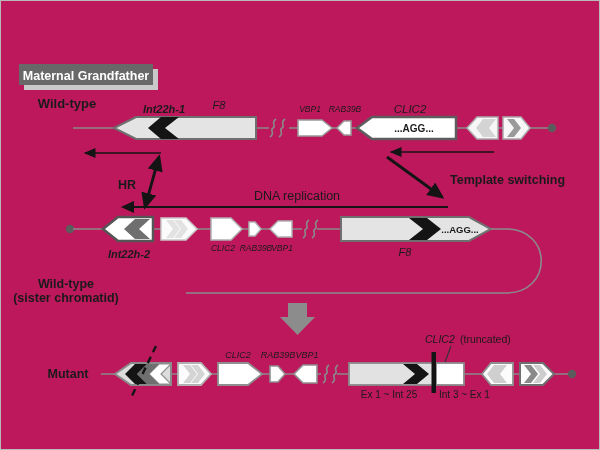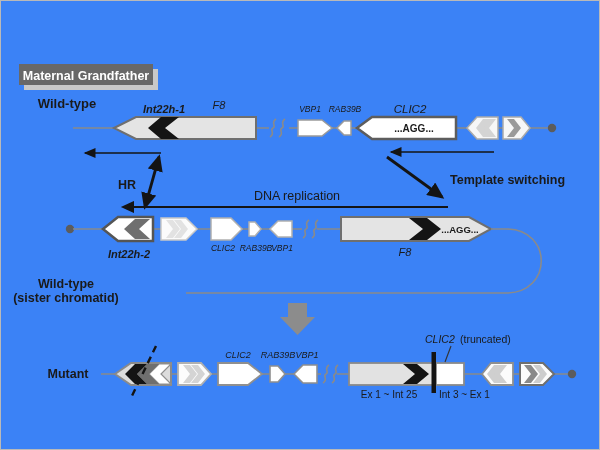--- a/index.html
+++ b/index.html
@@ -1,17 +1,17 @@
 <!DOCTYPE html>
 <html><head>
 <meta charset="utf-8">
 <style>
   html,body { margin:0; padding:0; background:#ffffff; }
   .stage {
-    width:600px; height:450px; position:relative; background:#3b82f6;
+    width:600px; height:450px; position:relative; background:#be185d;
     box-sizing:border-box; border:1px solid #b9b9b9; overflow:hidden;
     font-family:"Liberation Sans", sans-serif;
   }
   svg text { font-family:"Liberation Sans", sans-serif; fill:#1a1a1a; }
   .t-bold   { font-weight:bold; }
   .t-italic { font-style:italic; }
   .t-bi     { font-weight:bold; font-style:italic; }
   .t-white  { fill:#ffffff; }
   .dna      { stroke:#8a8a8a; stroke-width:1.6; fill:none; }
   .ann      { stroke:#141414; fill:none; }

